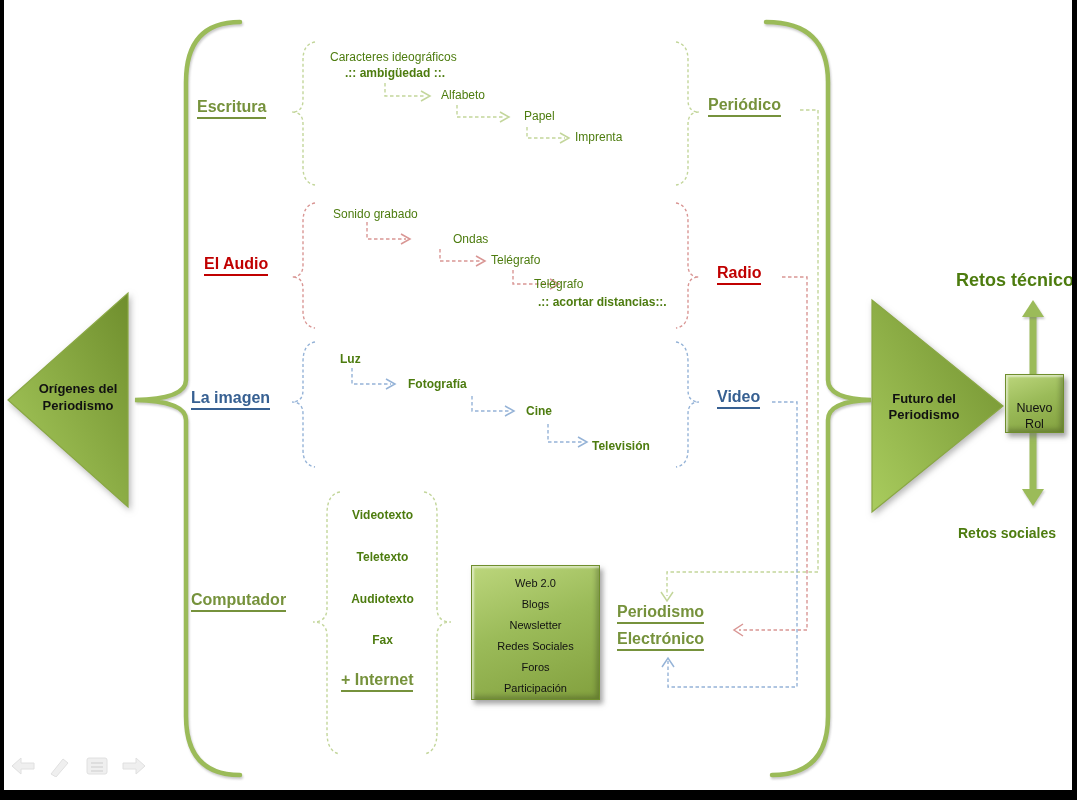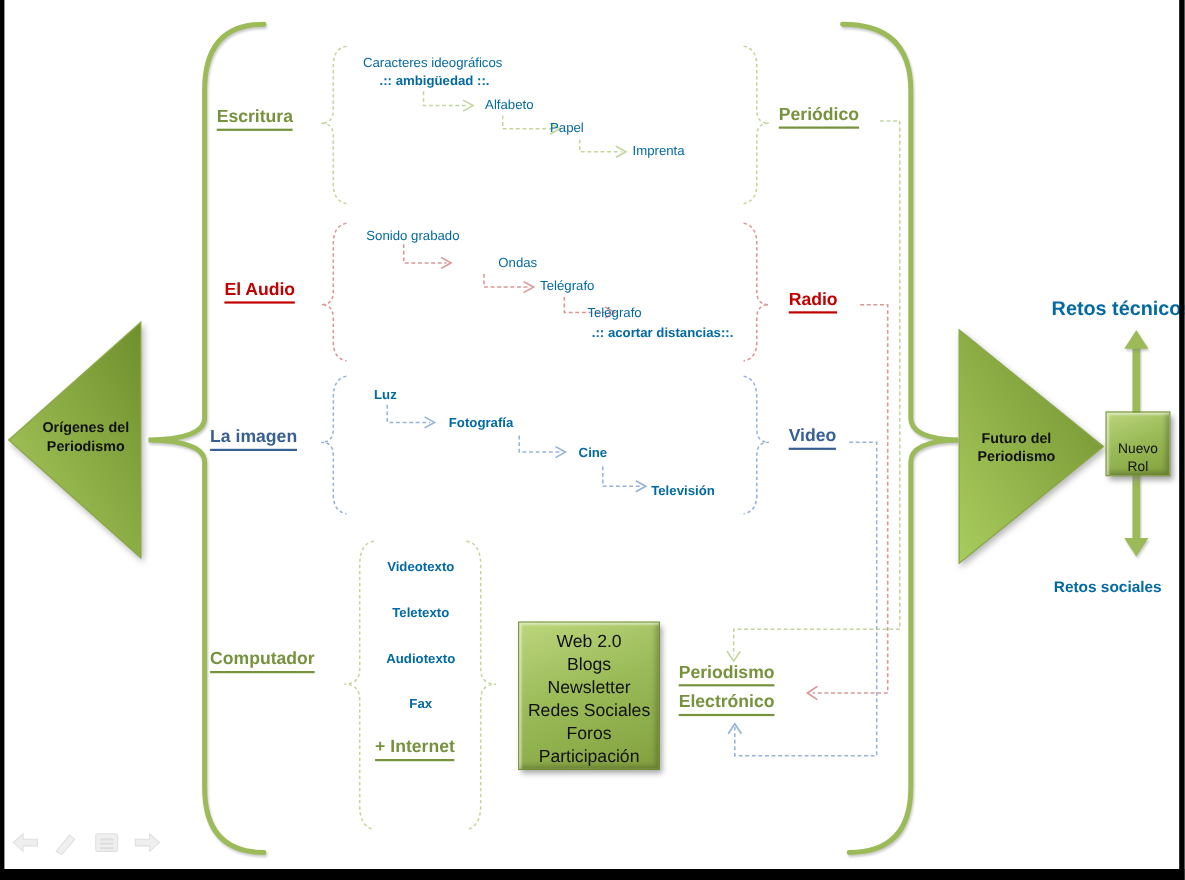--- a/index.html
+++ b/index.html
@@ -17,36 +17,36 @@
       filter:drop-shadow(1.5px 2px 1px rgba(100,100,100,.35));}
   .sb{fill:none;stroke-width:1.4;stroke-dasharray:3 2.5;}
   .el{fill:none;stroke-width:1.4;stroke-dasharray:3.5 2.5;}
   .hd{fill:none;stroke-width:1.5;}
   .sg{stroke:var(--olive-light);} .sr{stroke:var(--red-light);} .sbl{stroke:var(--blue-light);}
   .tri{stroke:#8aa844;stroke-width:1.2;filter:drop-shadow(2px 3px 3px rgba(110,110,110,.5));}
   .darrow{stroke:var(--olive);stroke-width:7;filter:drop-shadow(1.5px 2px 1px rgba(120,120,120,.4));}
   .dhead{fill:var(--olive);filter:drop-shadow(1.5px 2px 1px rgba(120,120,120,.4));}
 
   
-  .t{position:absolute;z-index:3;font-size:12px;line-height:15px;color:#0369a1;white-space:nowrap;}
+  .t{position:absolute;z-index:3;font-size:12px;line-height:15px;color:#4d7c0f;white-space:nowrap;}
   .b{font-weight:bold;}
   .ctr{text-align:center;}
   .lbl{position:absolute;z-index:3;font-size:16px;font-weight:bold;white-space:nowrap;}
   .lbl .u{display:inline-block;border-bottom:2px solid currentColor;padding-bottom:1px;}
   .green{color:var(--olive-dark);} .redc{color:var(--red);} .bluec{color:var(--blue);}
   .tritext{position:absolute;z-index:3;font-size:13px;font-weight:bold;color:#111;
            text-align:center;line-height:17px;}
 
   .gbox{position:absolute;z-index:2;color:#111;font-weight:normal;text-align:center;
         background:linear-gradient(160deg,#bcd67c 0%,#9bbb59 45%,#82a03e 100%);
         border:1px solid #6f8e2d;
         box-shadow:inset 2px 2px 2px rgba(255,255,255,.55), inset -3px -3px 5px rgba(0,0,0,.22),
                    3px 4px 5px rgba(120,120,120,.65);
         display:flex;flex-direction:column;justify-content:flex-end;}
-  .webbox{left:471px;top:565px;width:127px;height:133px;font-size:16px;line-height:21px;}
+  .webbox{left:471px;top:565px;width:127px;height:133px;font-size:11px;line-height:21px;}
   .rolbox{left:1005px;top:374px;width:57px;height:57px;font-size:12.5px;line-height:16px;}
 
   .pelec{position:absolute;left:617px;top:603px;z-index:3;font-size:16px;font-weight:bold;
          color:var(--olive-dark);}
   .pelec .u{display:table;border-bottom:2px solid currentColor;padding-bottom:1px;margin-bottom:6px;}
 
   .controls{position:absolute;left:10px;top:755px;z-index:4;display:flex;gap:11px;}
   .ctl{width:26px;height:22px;cursor:pointer;}
 </style>
 </head>
@@ -134,21 +134,21 @@
   <div class="lbl redc" style="left:717px;top:264px;"><span class="u">Radio</span></div>
   <div class="lbl bluec" style="left:717px;top:388px;"><span class="u">Video</span></div>
   <div class="pelec">
     <span class="u">Periodismo</span>
     <span class="u">Electrónico</span>
   </div>
 
   <div class="t" style="left:330px;top:50px;">Caracteres ideográficos</div>
   <div class="t b" style="left:345px;top:66px;">.:: ambigüedad ::.</div>
   <div class="t" style="left:441px;top:88px;">Alfabeto</div>
-  <div class="t" style="left:500px;top:109px;text-align:center;">Papel</div>
+  <div class="t" style="left:524px;top:109px;text-align:center;">Papel</div>
   <div class="t" style="left:575px;top:130px;">Imprenta</div>
 
   <div class="t" style="left:333px;top:207px;">Sonido grabado</div>
   <div class="t" style="left:425px;top:232px;margin-left:28px;">Ondas</div>
   <div class="t" style="left:491px;top:253px;">Telégrafo</div>
   <div class="t" style="left:534px;top:277px;">Telégrafo</div>
   <div class="t b" style="left:538px;top:295px;">.:: acortar distancias::.</div>
 
   <div class="t b" style="left:340px;top:352px;">Luz</div>
   <div class="t b" style="left:408px;top:377px;">Fotografía</div>

